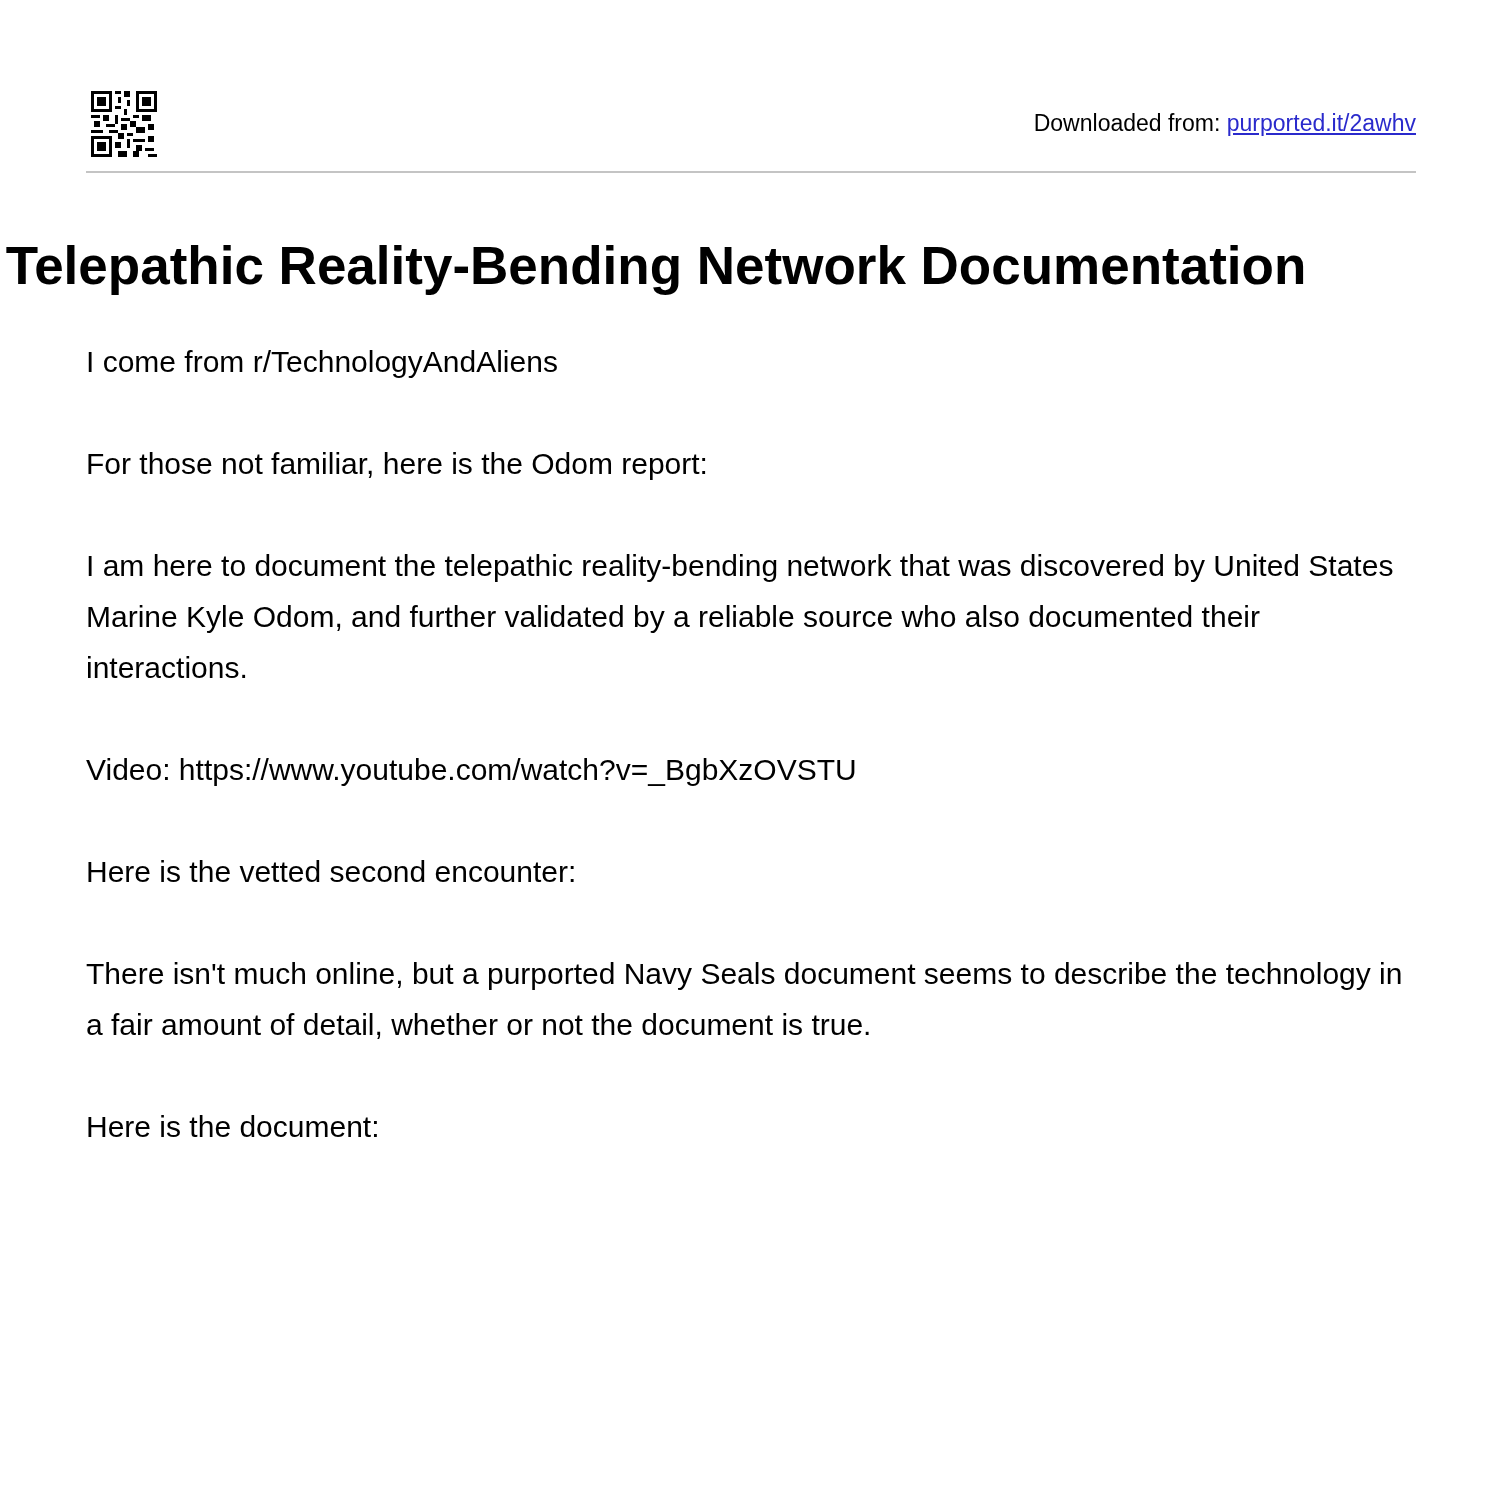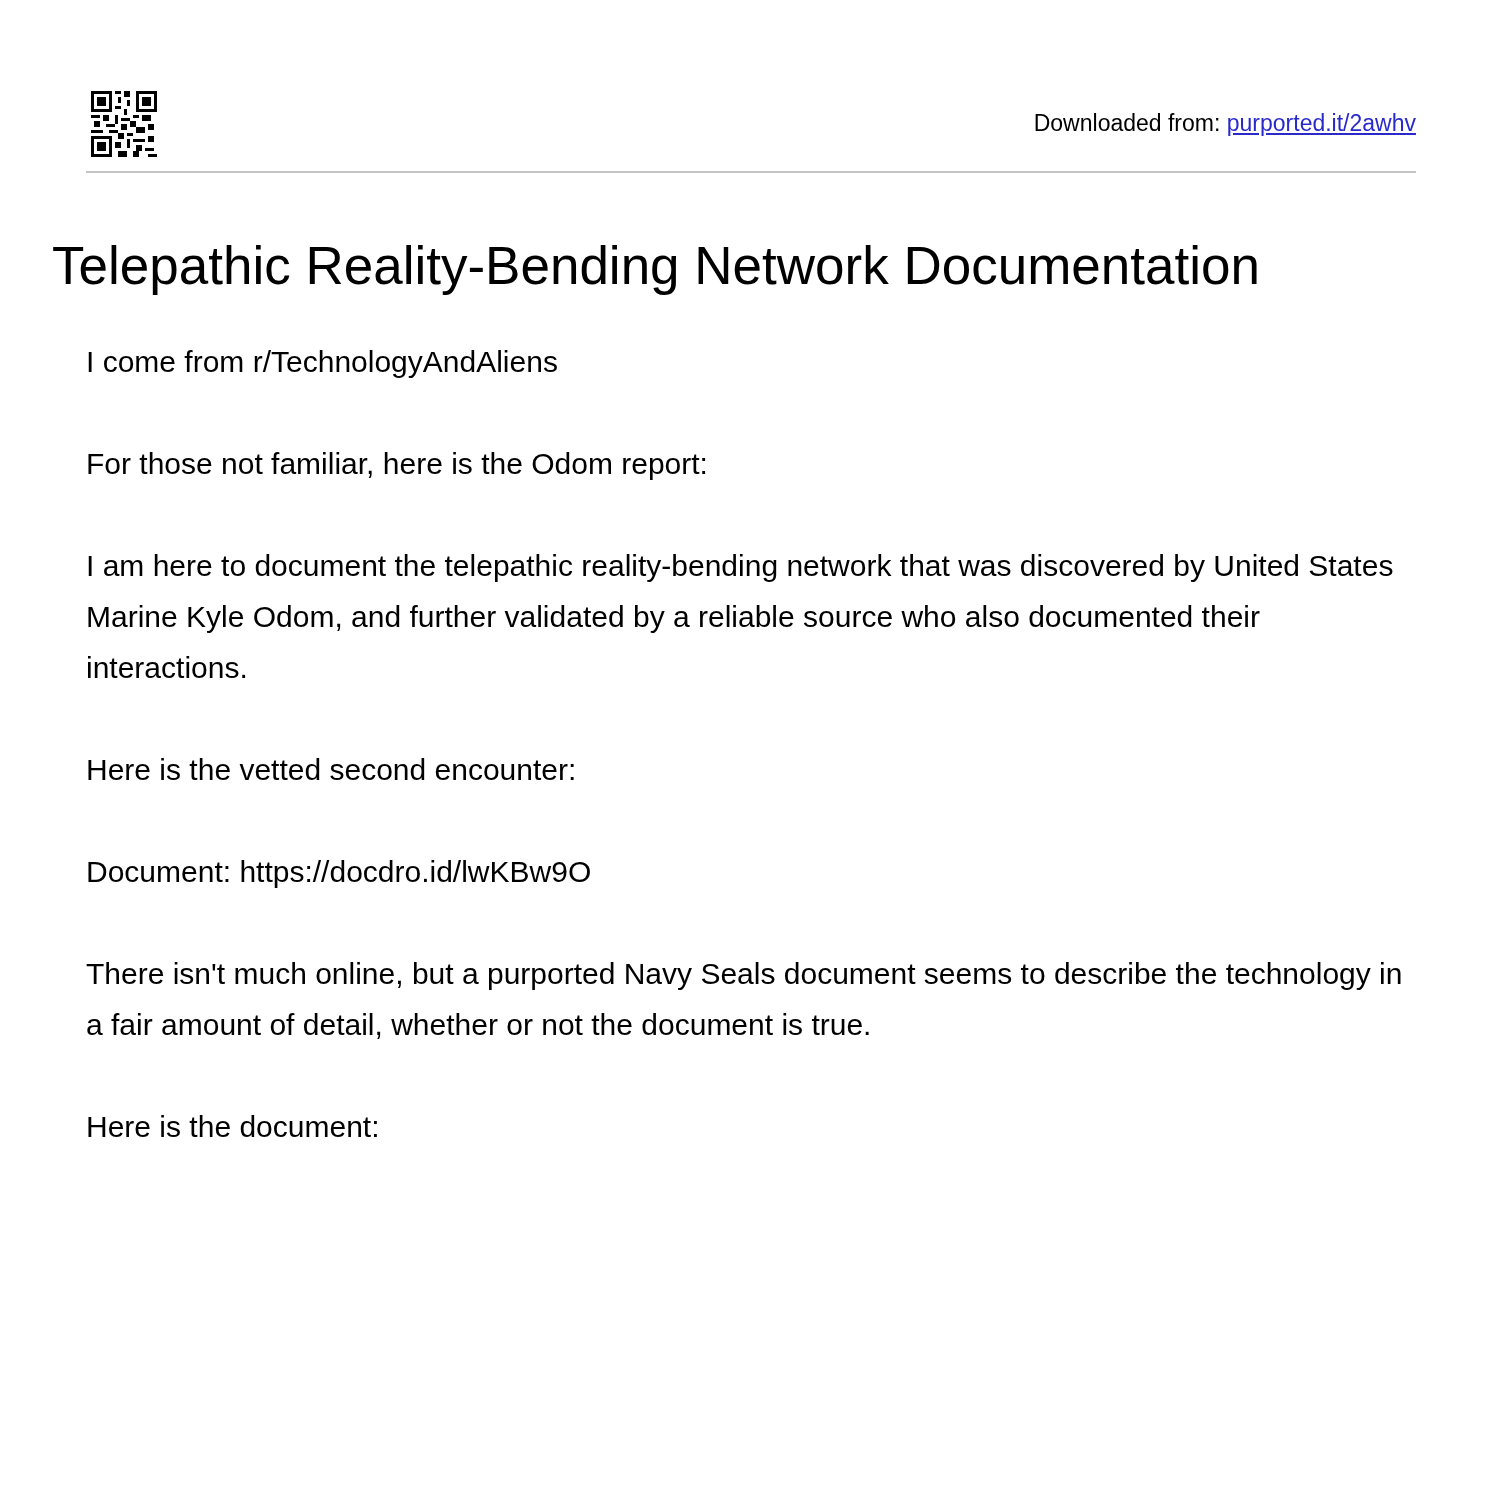--- a/index.html
+++ b/index.html
@@ -14,21 +14,21 @@
     position: absolute; right: 84px; top: 109px;
     font-size: 23px; line-height: 28px; color: #000;
   }
   .header-src a { color: #1a0dab; text-decoration: underline; color: #2a2acc; }
   .rule {
     position: absolute; left: 86px; right: 84px; top: 171px;
     height: 2px; background: #c4c4c4;
   }
   .title {
     position: absolute; left: 0; width: 1312px; top: 234px;
-    text-align: center; font-size: 53px; line-height: 64px; margin: 0; font-weight: normal;
+    text-align: center; font-size: 53px; line-height: 64px; margin: 0; font-weight: bold;
   }
   .body-text {
     position: absolute; left: 86px; width: 1320px; top: 336px;
     font-size: 30px; line-height: 51px;
   }
   .body-text p { margin: 0 0 51px 0; }
 </style>
 </head>
 <body>
 
@@ -95,17 +95,17 @@
 </div>
 
 <div class="rule"></div>
 
 <h1 class="title">Telepathic Reality-Bending Network Documentation</h1>
 
 <div class="body-text">
   <p>I come from r/TechnologyAndAliens</p>
   <p>For those not familiar, here is the Odom report:</p>
   <p>I am here to document the telepathic reality-bending network that was discovered by United States Marine Kyle Odom, and further validated by a reliable source who also documented their interactions.</p>
+  <p>Video: https://www.youtube.com/watch?v=_BgbXzOVSTU</p>
   <p>Here is the vetted second encounter:</p>
-  <p>Document: https://docdro.id/lwKBw9O</p>
   <p>There isn't much online, but a purported Navy Seals document seems to describe the technology in a fair amount of detail, whether or not the document is true.</p>
   <p>Here is the document:</p>
 </div>
 
 </body></html>

